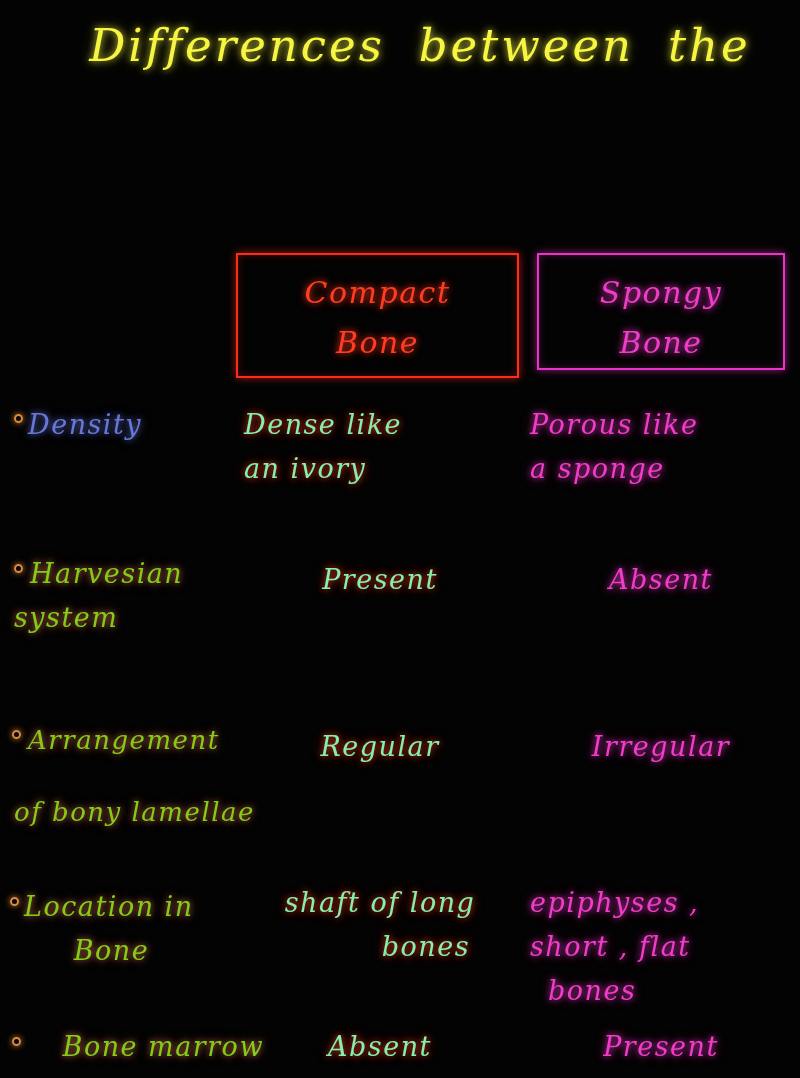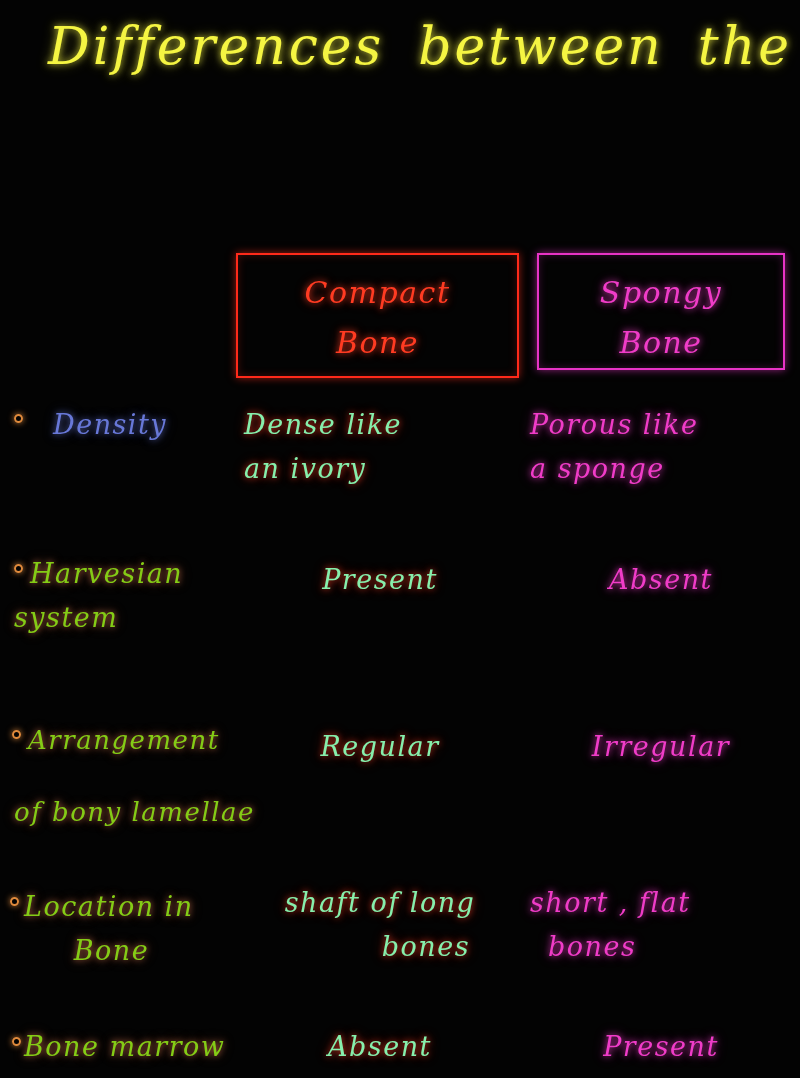--- a/index.html
+++ b/index.html
@@ -25,21 +25,21 @@
     text-align: center;
   }
   .title-line {
     color: #f5f542;
     font-style: italic;
     font-family: "DejaVu Serif", serif;
     letter-spacing: 3px;
     text-shadow: 0 0 7px rgba(245,245,66,0.75), 0 0 14px rgba(245,245,66,0.35);
   }
   .title-line-1 {
-    font-size: 52px;
+    font-size: 45px;
     line-height: 76px;
     margin-left: 40px;
   }
   .title-line-1 .w1 { margin-right: 34px; }
   .title-line-1 .w2 { margin-right: 34px; }
 
   .title-line-2 {
     font-size: 45px;
     line-height: 74px;
     margin-top: 22px;
@@ -165,21 +165,21 @@
     </div>
   </div>
   <div class="head-spongy">
     <div class="head-text">
       <div>Spongy</div>
       <div>Bone</div>
     </div>
   </div>
 
   <div class="row" style="top:403px;">
-    <div class="cell cell-label" style="top:0; left:28px; width:210px;margin-left:25px;">
+    <div class="cell cell-label" style="top:0; left:28px; width:210px;">
       <div>Density</div>
     </div>
     <span class="bullet" style="position:absolute; top:11px; left:14px;"></span>
     <div class="cell cell-compact l-left" style="top:0;">
       <div>Dense like</div>
       <div>an ivory</div>
     </div>
     <div class="cell cell-spongy l-left" style="top:0;">
       <div>Porous like</div>
       <div>a sponge</div>
@@ -218,27 +218,28 @@
     <div class="cell cell-label warm" style="top:0; left:24px; width:215px;">
       <div>Location in</div>
       <div style="text-align:center; padding-right:40px;">Bone</div>
     </div>
     <span class="bullet" style="position:absolute; top:12px; left:10px;"></span>
     <div class="cell cell-compact l-center" style="top:-4px;">
       <div>shaft of long</div>
       <div style="text-align:right; padding-right:46px;">bones</div>
     </div>
     <div class="cell cell-spongy l-left" style="top:-4px;">
+      <div>epiphyses ,</div>
       <div>short , flat</div>
       <div style="padding-left:18px;">bones</div>
     </div>
   </div>
 
   <div class="row" style="top:1025px;">
-    <div class="cell cell-label warm" style="top:0; left:24px; width:232px;">
+    <div class="cell cell-label warm" style="top:0; left:32px; width:232px;text-align:right;">
       <div>Bone marrow</div>
     </div>
     <span class="bullet" style="position:absolute; top:12px; left:12px;"></span>
     <div class="cell cell-compact l-center" style="top:0;">
       <div>Absent</div>
     </div>
     <div class="cell cell-spongy l-center" style="top:0;">
       <div>Present</div>
     </div>
   </div>

